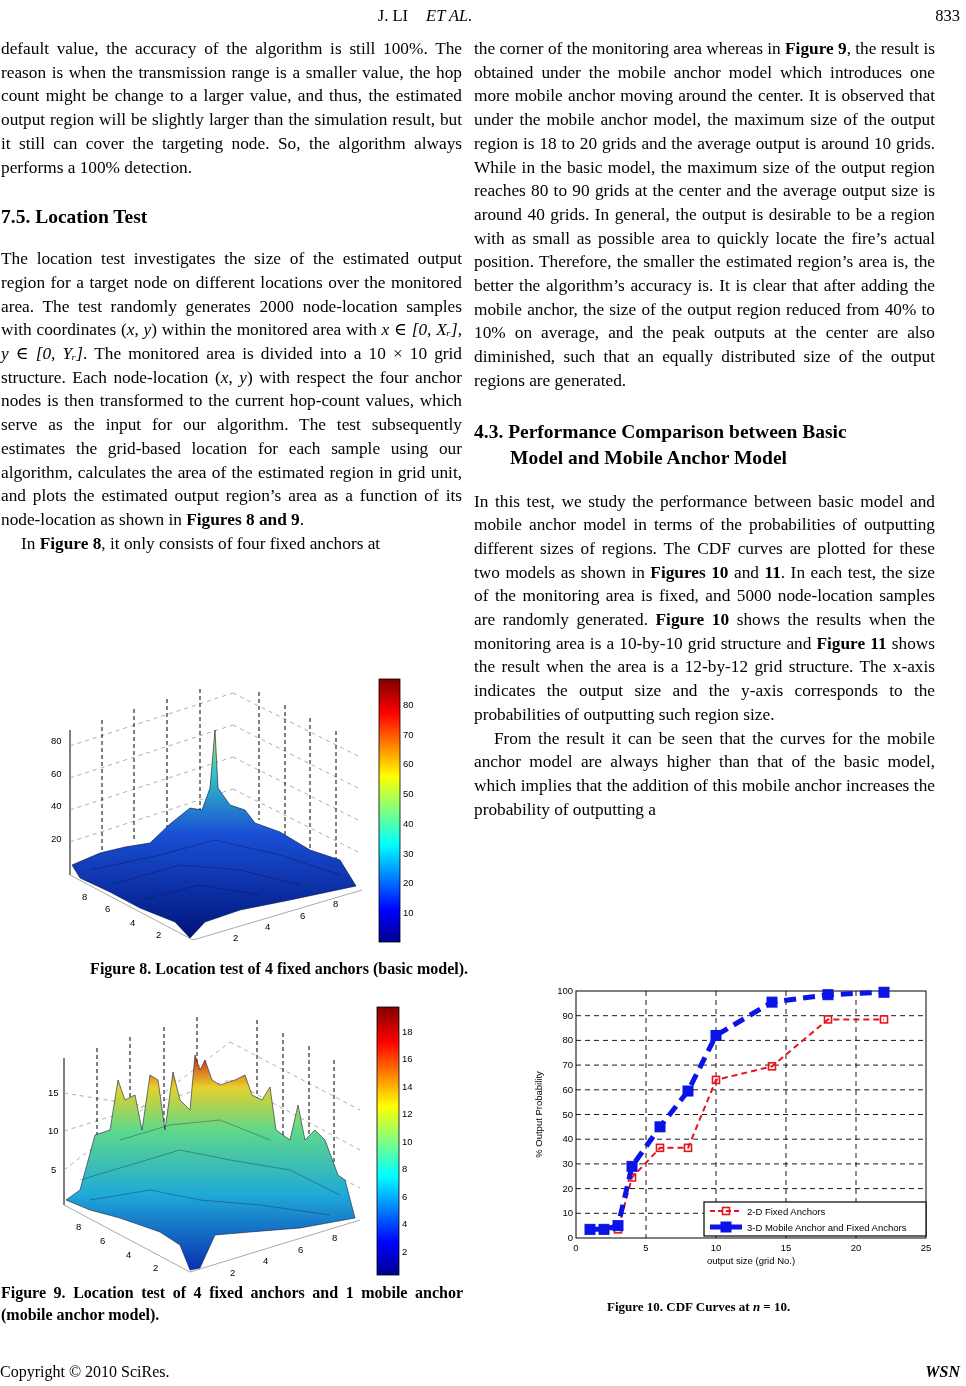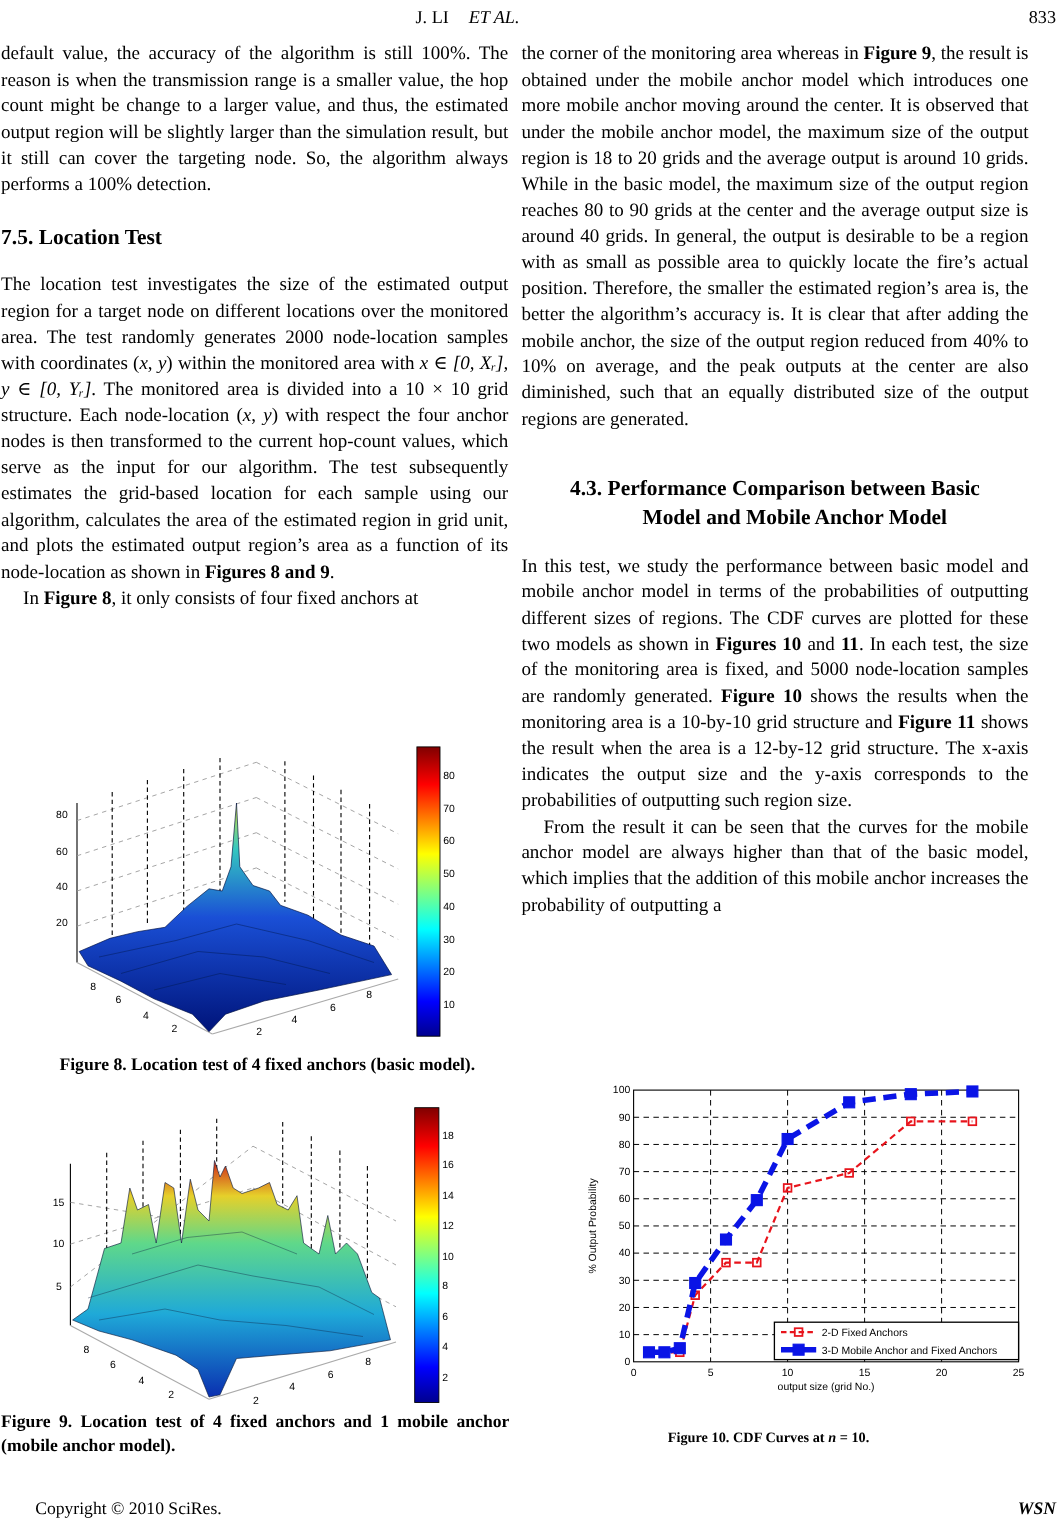--- a/index.html
+++ b/index.html
@@ -7,22 +7,22 @@
          font-family:"Liberation Serif", "DejaVu Serif", serif; color:#000; }
   .abs { position:absolute; }
   .hdr-center { left:0; width:850px; top:6px; text-align:center; font-size:16.5px; }
   .hdr-center i { font-style:italic; margin-left:14px; }
   .hdr-page { right:6px; top:6px; font-size:16.5px; }
   .col { position:absolute; width:461px; font-size:17.3px; line-height:23.7px; text-align:justify; }
   .col p { margin:0; }
   .col .indent { text-indent:20px; }
   .col h3 { margin:0; font-size:19.5px; font-weight:bold; line-height:26px; text-align:left; }
   .col h3 .cont { display:block; padding-left:36px; }
-  .caption { font-weight:bold; font-size:16px; line-height:22px; text-align:center; }
-  .footer-l { left:0; top:1363px; font-size:16px;padding-left:32px; }
+  .caption { font-weight:bold; font-size:16px; line-height:22px; text-align:right; }
+  .footer-l { left:0; top:1363px; font-size:16px; }
   .footer-r { right:6px; top:1363px; font-size:16px; font-style:italic; font-weight:bold; }
   svg text { font-family:"Liberation Sans", "DejaVu Sans", sans-serif; }
 </style>
 </head>
 <body>
 
 <div class="abs hdr-center">
   <span>J. LI</span>
   <i>ET   AL.</i>
 </div>
@@ -172,21 +172,21 @@
     <text x="362" y="117">12</text>
     <text x="362" y="90">14</text>
     <text x="362" y="62">16</text>
     <text x="362" y="35">18</text>
   </g>
 </svg>
 <div class="abs caption" style="left:1px; top:1282px; width:462px; text-align:justify;">Figure 9. Location test of 4 fixed anchors and 1 mobile anchor (mobile anchor model).</div>
 
 <div class="col" style="left:474px; top:37px;">
   <p><span>the corner of the monitoring area whereas in </span><b>Figure 9</b><span>, the result is obtained under the mobile anchor model which introduces one more mobile anchor moving around the center. It is observed that under the mobile anchor model, the maximum size of the output region is 18 to 20 grids and the average output is around 10 grids. While in the basic model, the maximum size of the output region reaches 80 to 90 grids at the center and the average output size is around 40 grids. In general, the output is desirable to be a region with as small as possible area to quickly locate the fire’s actual position. Therefore, the smaller the estimated region’s area is, the better the algorithm’s accuracy is. It is clear that after adding the mobile anchor, the size of the output region reduced from 40% to 10% on average, and the peak outputs at the center are also diminished, such that an equally distributed size of the output regions are generated.</span></p>
-  <h3 style="margin-top:39px; margin-bottom:19px;text-align:center;">
+  <h3 style="margin-top:26px; margin-bottom:19px;">
     <span>4.3. Performance Comparison between Basic</span>
     <span class="cont">Model and Mobile Anchor Model</span>
   </h3>
   <p><span>In this test, we study the performance between basic model and mobile anchor model in terms of the probabilities of outputting different sizes of regions. The CDF curves are plotted for these two models as shown in </span><b>Figures 10</b><span> and </span><b>11</b><span>. In each test, the size of the monitoring area is fixed, and 5000 node-location samples are randomly generated. </span><b>Figure 10</b><span> shows the results when the monitoring area is a 10-by-10 grid structure and </span><b>Figure 11</b><span> shows the result when the area is a 12-by-12 grid structure. The x-axis indicates the output size and the y-axis corresponds to the probabilities of outputting such region size.</span></p>
   <p class="indent">From the result it can be seen that the curves for the mobile anchor model are always higher than that of the basic model, which implies that the addition of this mobile anchor increases the probability of outputting a</p>
 </div>
 
 <svg class="abs" style="left:530px; top:980px;" width="410" height="310">
   <g id="fig10-plot">
       <rect x="46" y="11" width="350" height="247" fill="#fff" stroke="#000" stroke-width="1"></rect>

